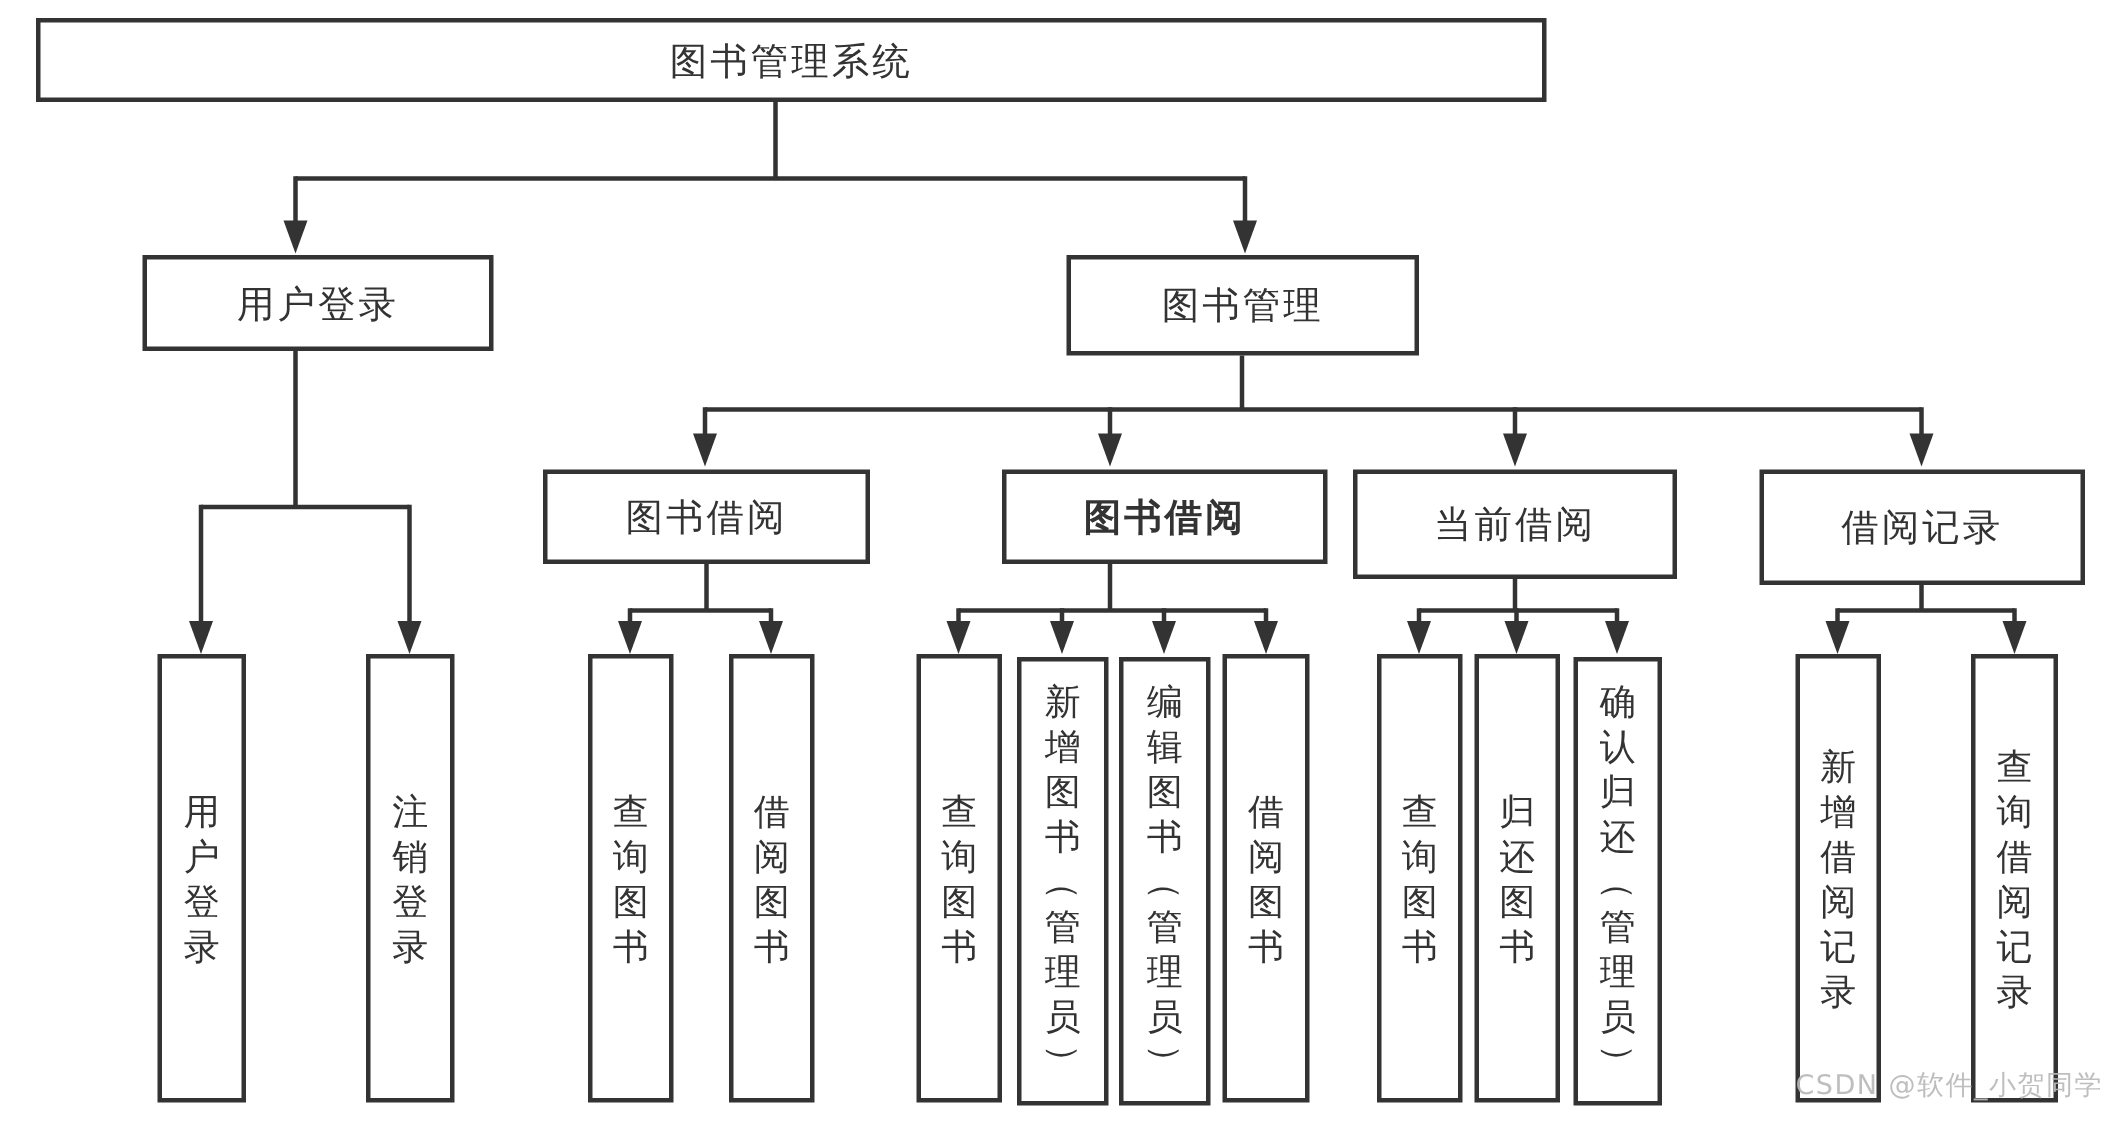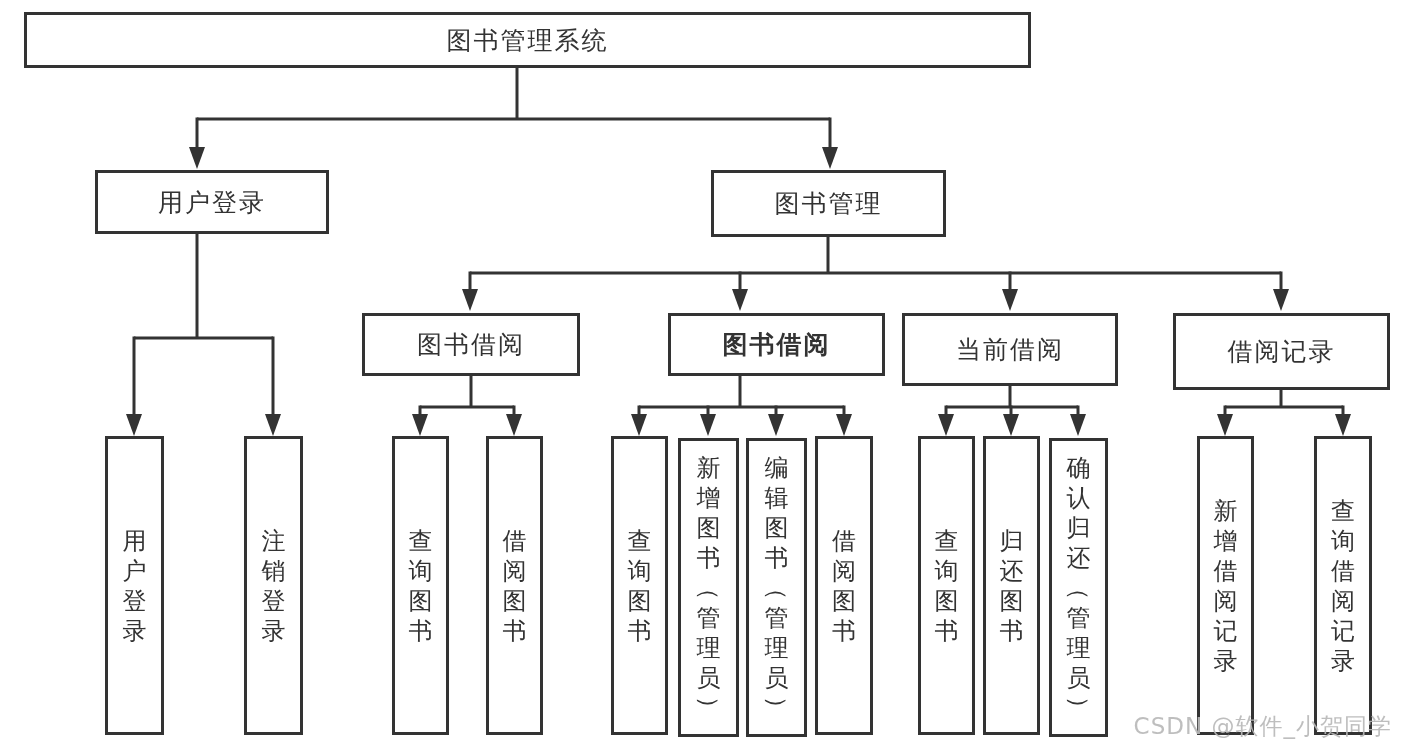--- a/index.html
+++ b/index.html
@@ -19,22 +19,22 @@
   .vlabel{
     display:flex;flex-direction:column;align-items:center;justify-content:center;
     width:100%;height:100%;font-size:24px;line-height:30px;color:#333333;
   }
   .vlabel span{display:block;height:30px;}
   .vlabel span.rot{transform:rotate(90deg);}
   svg.connectors{position:absolute;left:0;top:0;z-index:1;}
   svg.connectors line{stroke:#333333;stroke-width:3;}
   svg.connectors polygon{fill:#333333;}
   .watermark{
-    position:absolute;top:711px;right:13px;z-index:5;
-    font-size:23px;color:rgba(185,185,185,0.92);letter-spacing:1px;
+    position:absolute;top:711px;right:3px;z-index:5;
+    font-size:18px;color:rgba(185,185,185,0.92);letter-spacing:1px;
     white-space:nowrap;
   }
 </style>
 </head>
 <body>
 
 <svg class="connectors" width="1405" height="747" viewBox="0 0 1405 747">
 
   <line x1="517" y1="68" x2="517" y2="119"></line>
   <line x1="197" y1="119" x2="830" y2="119"></line>

